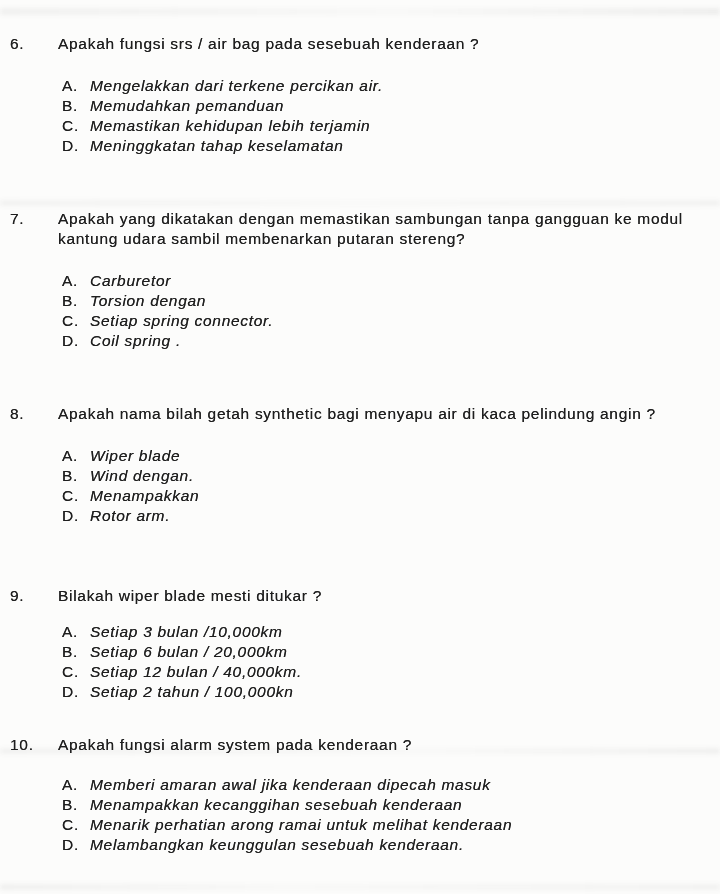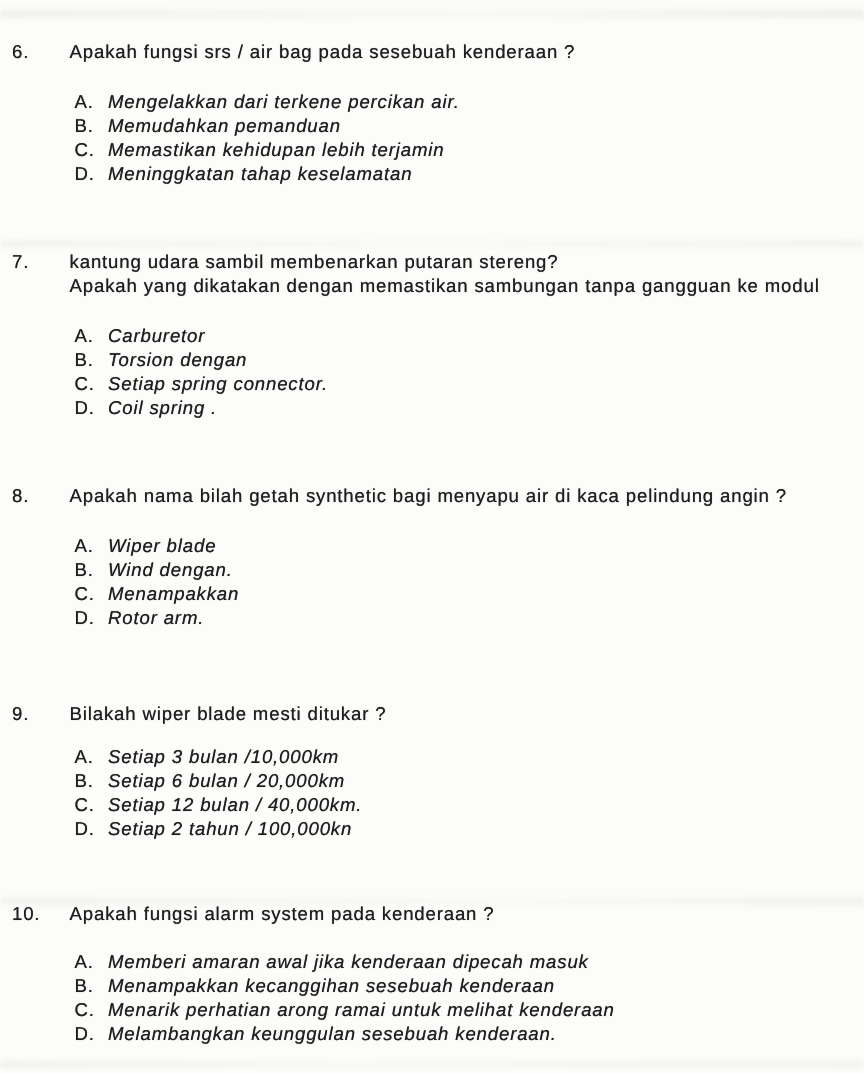--- a/index.html
+++ b/index.html
@@ -101,22 +101,22 @@
       <span class="opt-letter">D.</span>
       <span class="opt-text">Meninggkatan tahap keselamatan</span>
     </div>
   </div>
 </div>
 
 <div class="q q-7" style="top:209px">
   <div class="q-head">
     <span class="q-num">7.</span>
     <div class="q-text">
+      <div class="q-line">Apakah yang dikatakan dengan memastikan sambungan tanpa gangguan ke modul</div>
       <div class="q-line">kantung udara sambil membenarkan putaran stereng?</div>
-      <div class="q-line">Apakah yang dikatakan dengan memastikan sambungan tanpa gangguan ke modul</div>
     </div>
   </div>
   <div class="opts">
     <div class="opt">
       <span class="opt-letter">A.</span>
       <span class="opt-text">Carburetor</span>
     </div>
     <div class="opt">
       <span class="opt-letter">B.</span>
       <span class="opt-text">Torsion dengan</span>
@@ -179,21 +179,21 @@
       <span class="opt-letter">C.</span>
       <span class="opt-text">Setiap 12 bulan / 40,000km.</span>
     </div>
     <div class="opt">
       <span class="opt-letter">D.</span>
       <span class="opt-text">Setiap 2 tahun / 100,000kn</span>
     </div>
   </div>
 </div>
 
-<div class="q q-10" style="top:753px">
+<div class="q q-10" style="top:735px">
   <div class="q-head">
     <span class="q-num">10.</span>
     <div class="q-text">
       <div class="q-line">Apakah fungsi alarm system pada kenderaan ?</div>
     </div>
   </div>
   <div class="opts">
     <div class="opt">
       <span class="opt-letter">A.</span>
       <span class="opt-text">Memberi amaran awal jika kenderaan dipecah masuk</span>

